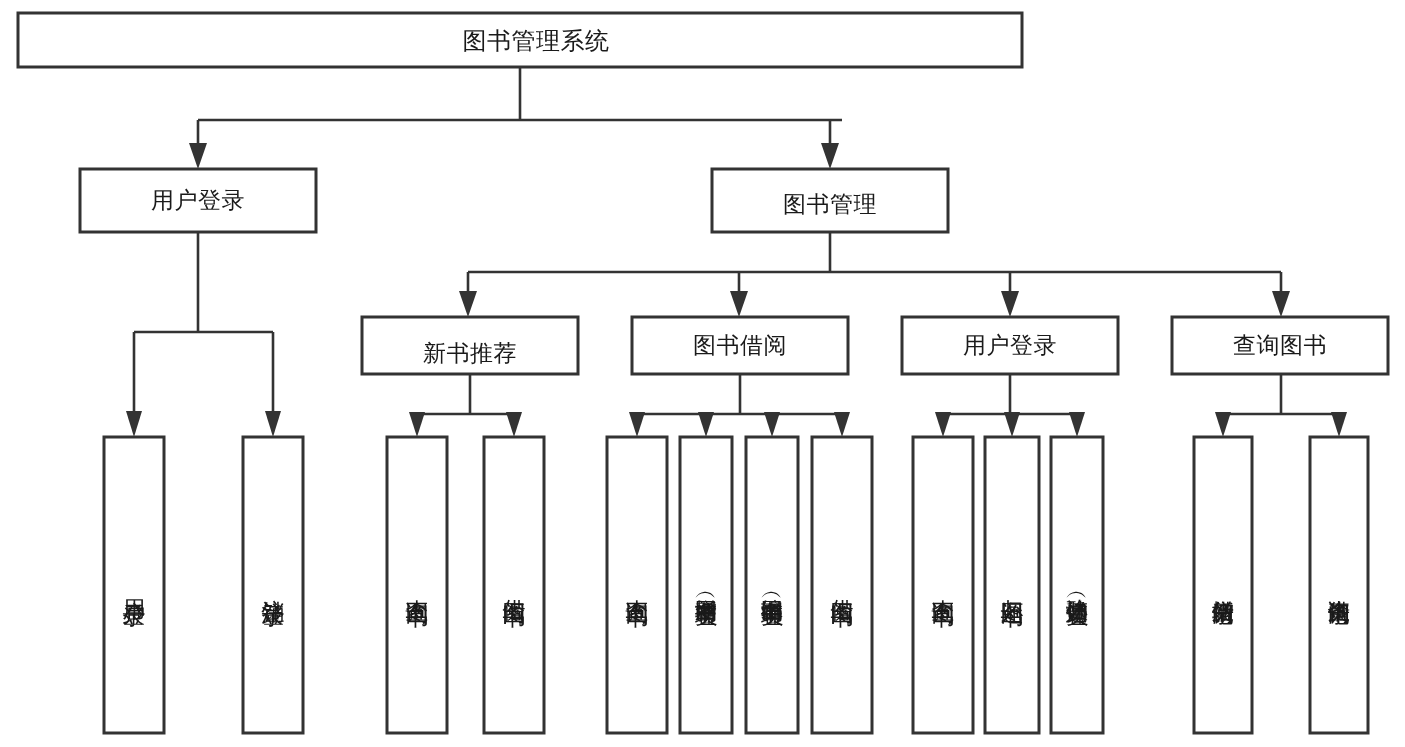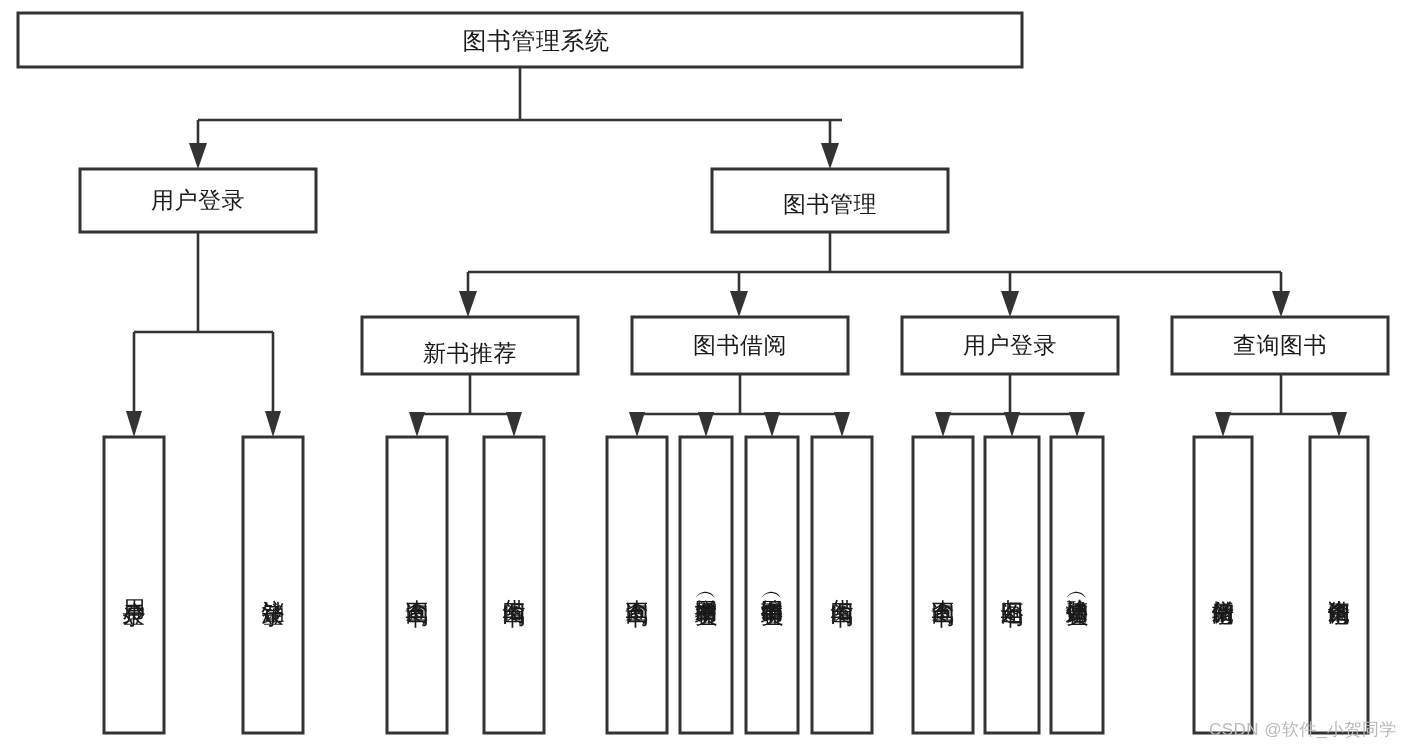--- a/index.html
+++ b/index.html
@@ -207,15 +207,14 @@
   <div class="node-label-v tight" style="left:746px; top:437px; width:52px; height:296px;">编辑图书（管理员）</div>
   <div class="node-label-v" style="left:812px; top:437px; width:60px; height:296px;">借阅图书</div>
 
   <div class="node-label-v" style="left:913px; top:437px; width:60px; height:296px;">查询图书</div>
   <div class="node-label-v" style="left:985px; top:437px; width:54px; height:296px;">归还图书</div>
   <div class="node-label-v tight" style="left:1051px; top:437px; width:52px; height:296px;">确认归还（管理员）</div>
 
   <div class="node-label-v tight" style="left:1194px; top:437px; width:58px; height:296px;">新增借阅记录</div>
   <div class="node-label-v tight" style="left:1310px; top:437px; width:58px; height:296px;">查询借阅记录</div>
 
-  <div class="watermark">CSDN @软件_小贺同学</div>
 
 </div>
 
 </body></html>

